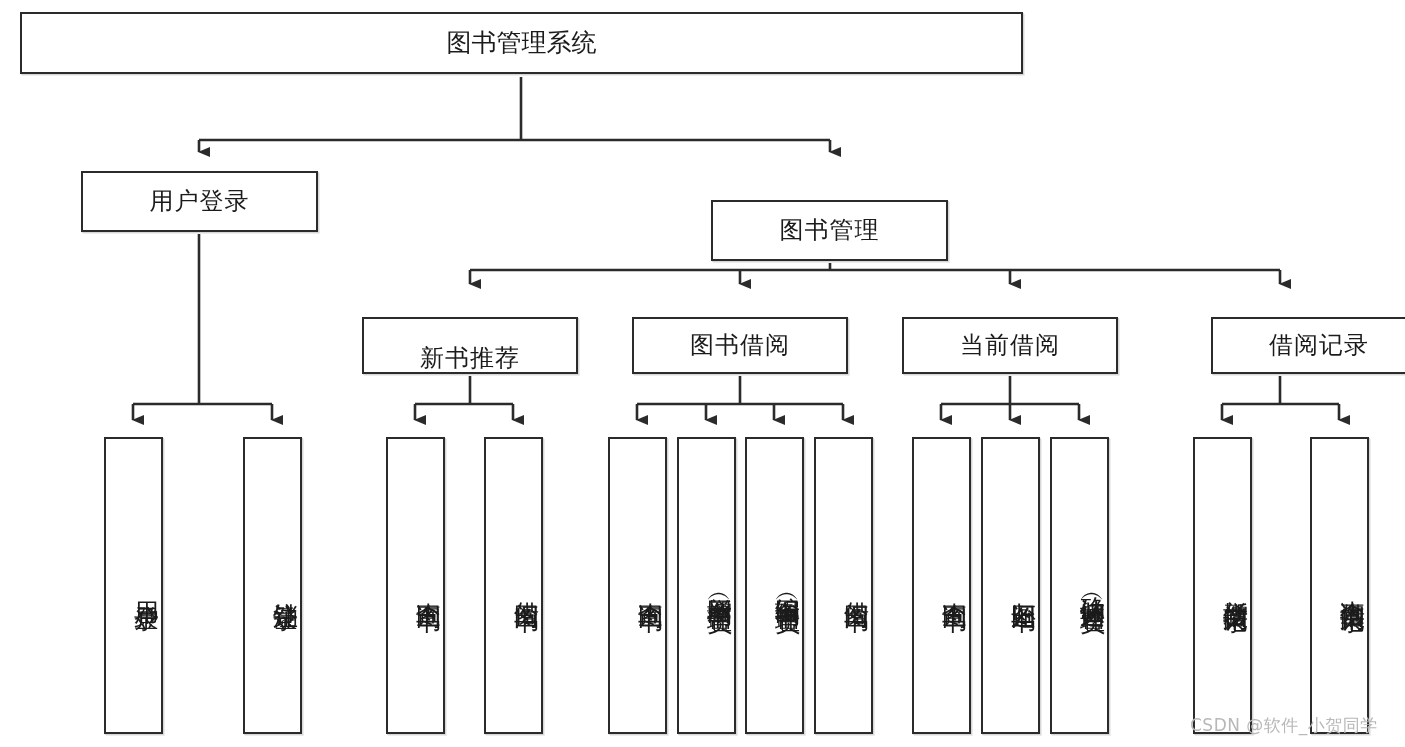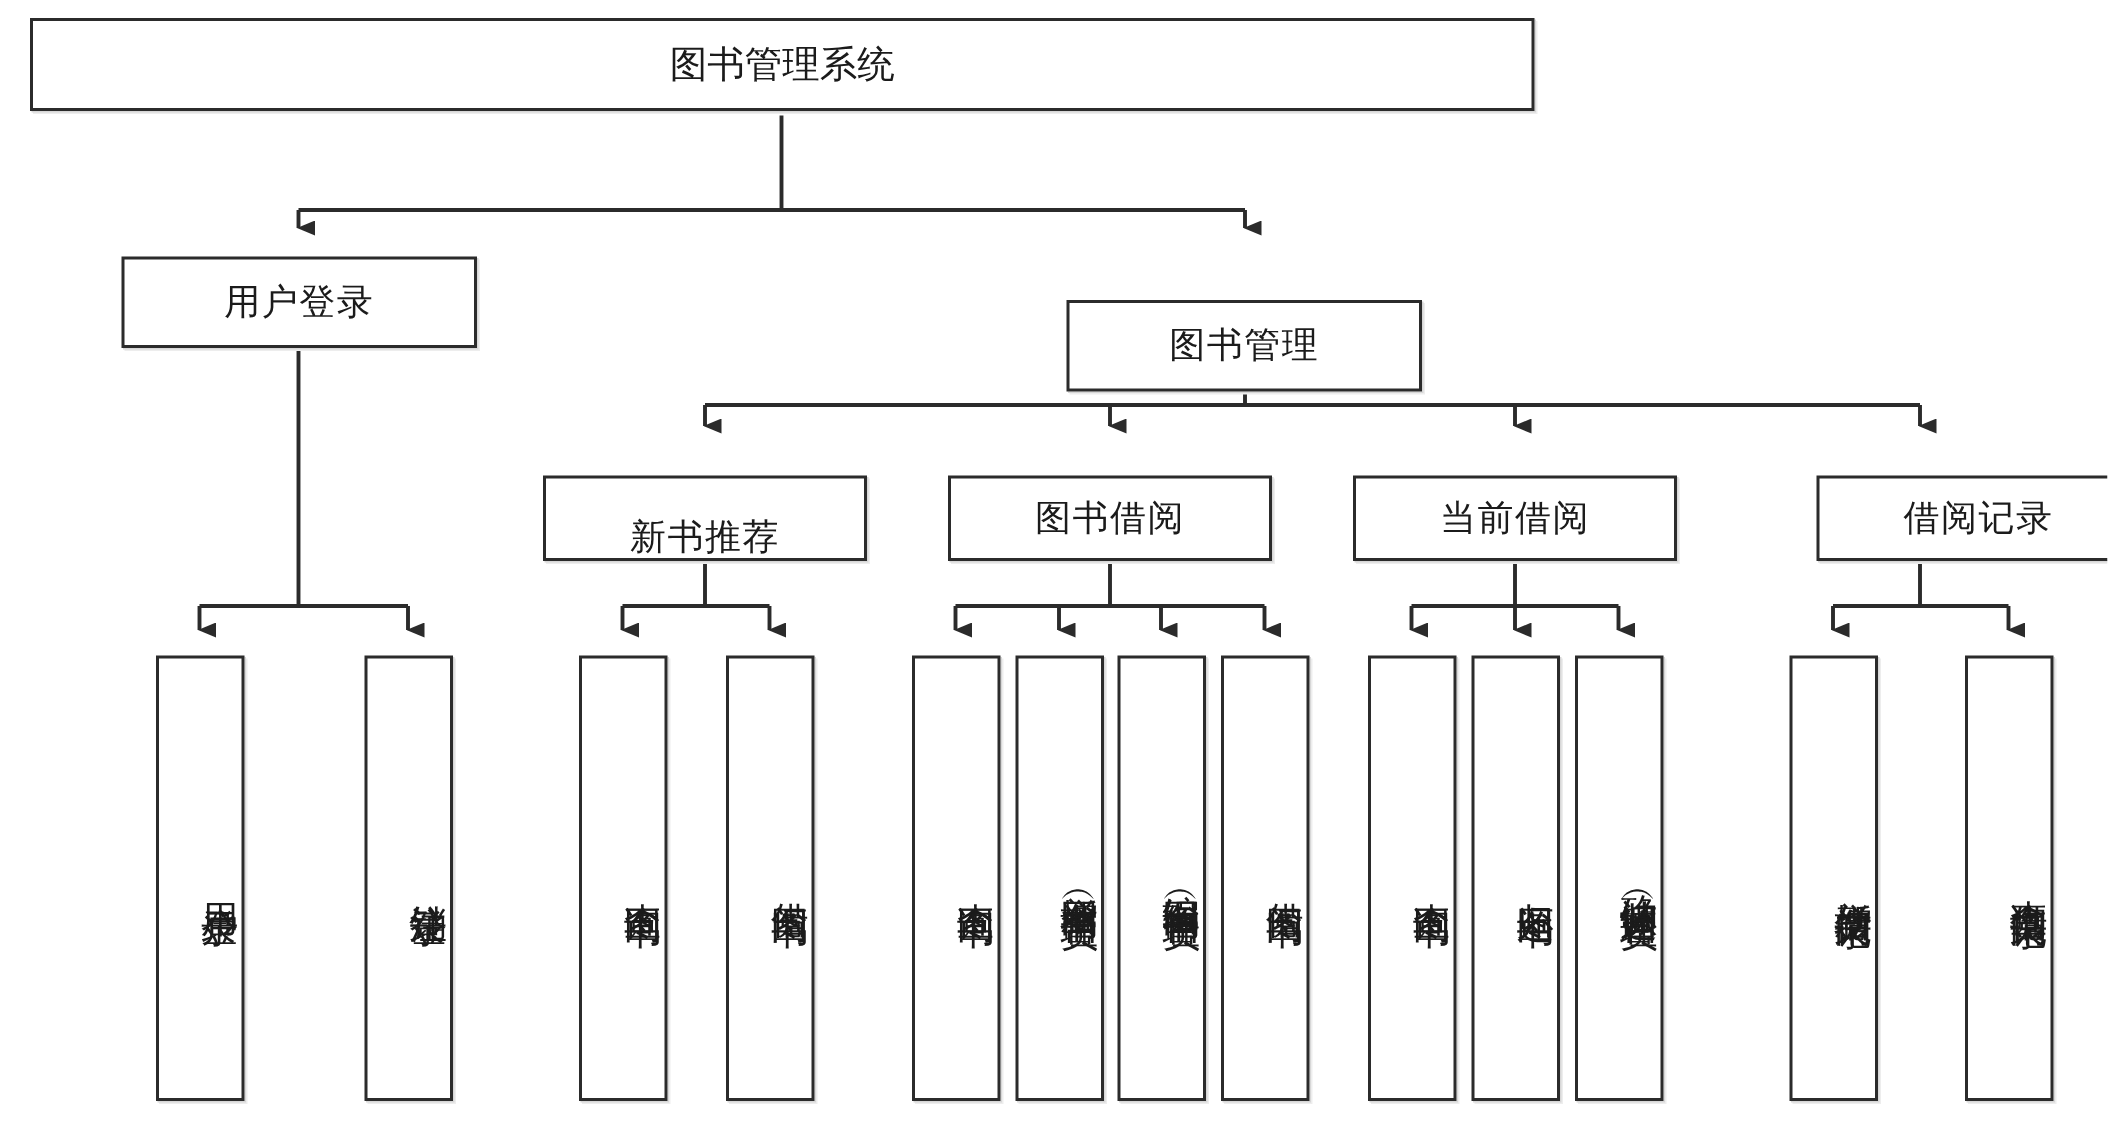--- a/index.html
+++ b/index.html
@@ -188,14 +188,15 @@
     <span class="txt">确认归还（管理员）</span>
   </div>
 
   <div class="node v" style="left:1193px; top:437px; width:59px; height:297px;">
     <span class="txt">新增借阅记录</span>
   </div>
   <div class="node v" style="left:1310px; top:437px; width:59px; height:297px;">
     <span class="txt">查询借阅记录</span>
   </div>
 
+  <div class="watermark" style="left:1190px; top:714px;">CSDN @软件_小贺同学</div>
 
 </div>
 
 </body></html>

